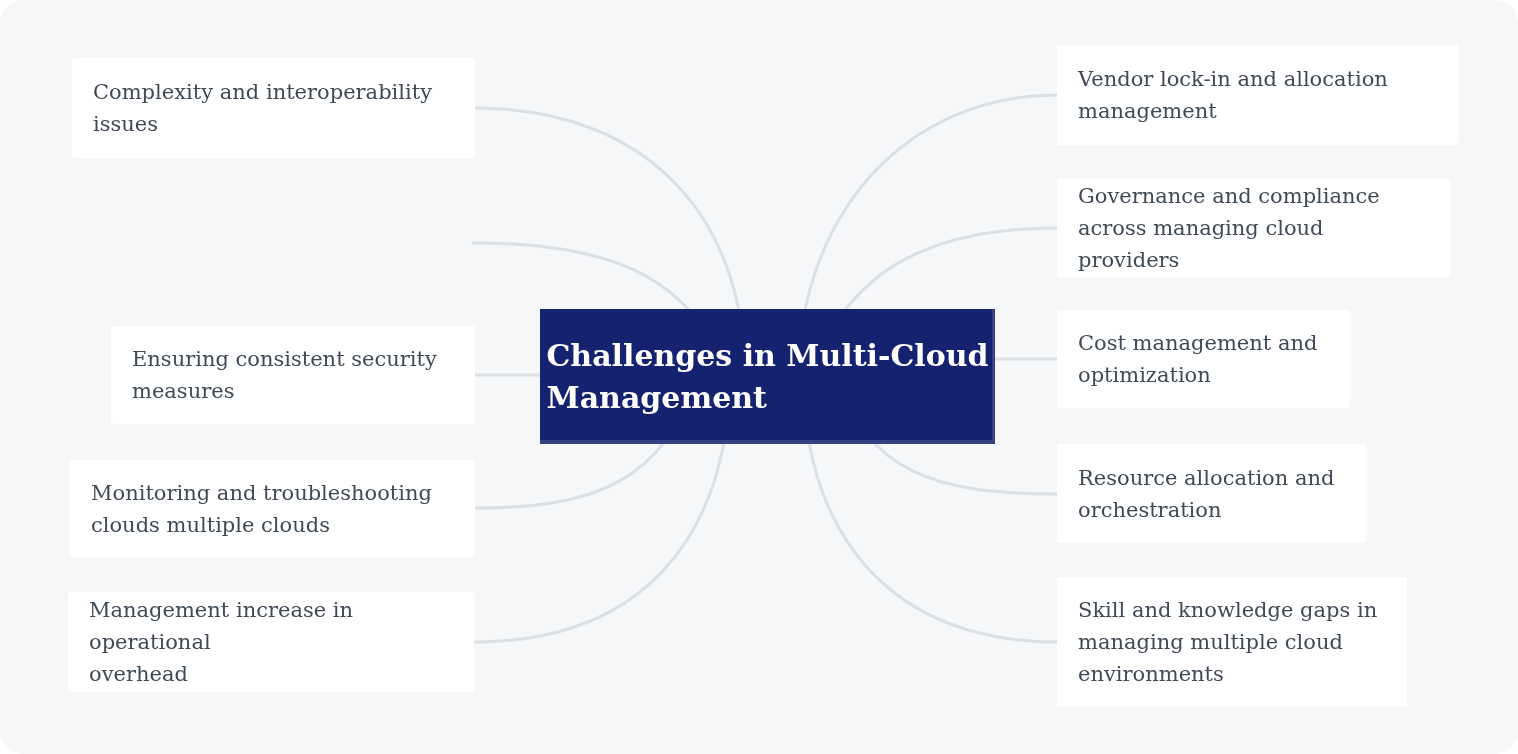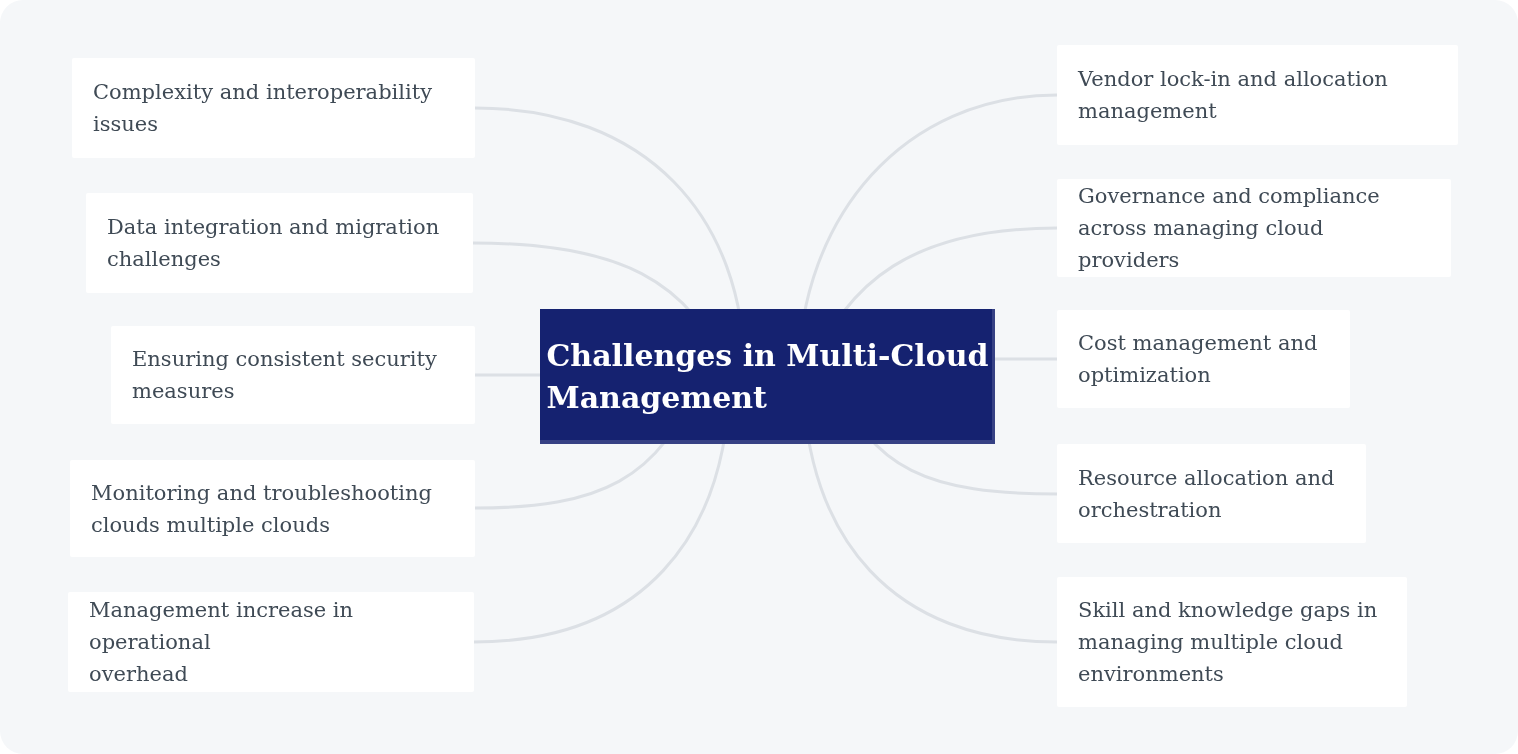--- a/index.html
+++ b/index.html
@@ -54,24 +54,20 @@
     <path d="M 1057 359 L 767 359"></path>
     <path d="M 1057 494 C 930 494, 870 470, 835 377"></path>
     <path d="M 1057 642 C 895 642, 805 540, 803 377"></path>
   </svg>
 
   <div class="card" style="left:72px;top:58px;width:403px;height:100px">
     <span class="node-text">Complexity and interoperability
 issues</span>
   </div>
 
-  <div class="card" style="left:86px;top:193px;width:387px;height:100px">
-    <span class="node-text">Data integration and migration
-challenges</span>
-  </div>
 
   <div class="card" style="left:111px;top:326px;width:364px;height:98px">
     <span class="node-text">Ensuring consistent security
 measures</span>
   </div>
 
   <div class="card" style="left:70px;top:460px;width:405px;height:97px">
     <span class="node-text">Monitoring and troubleshooting
 clouds multiple clouds</span>
   </div>

